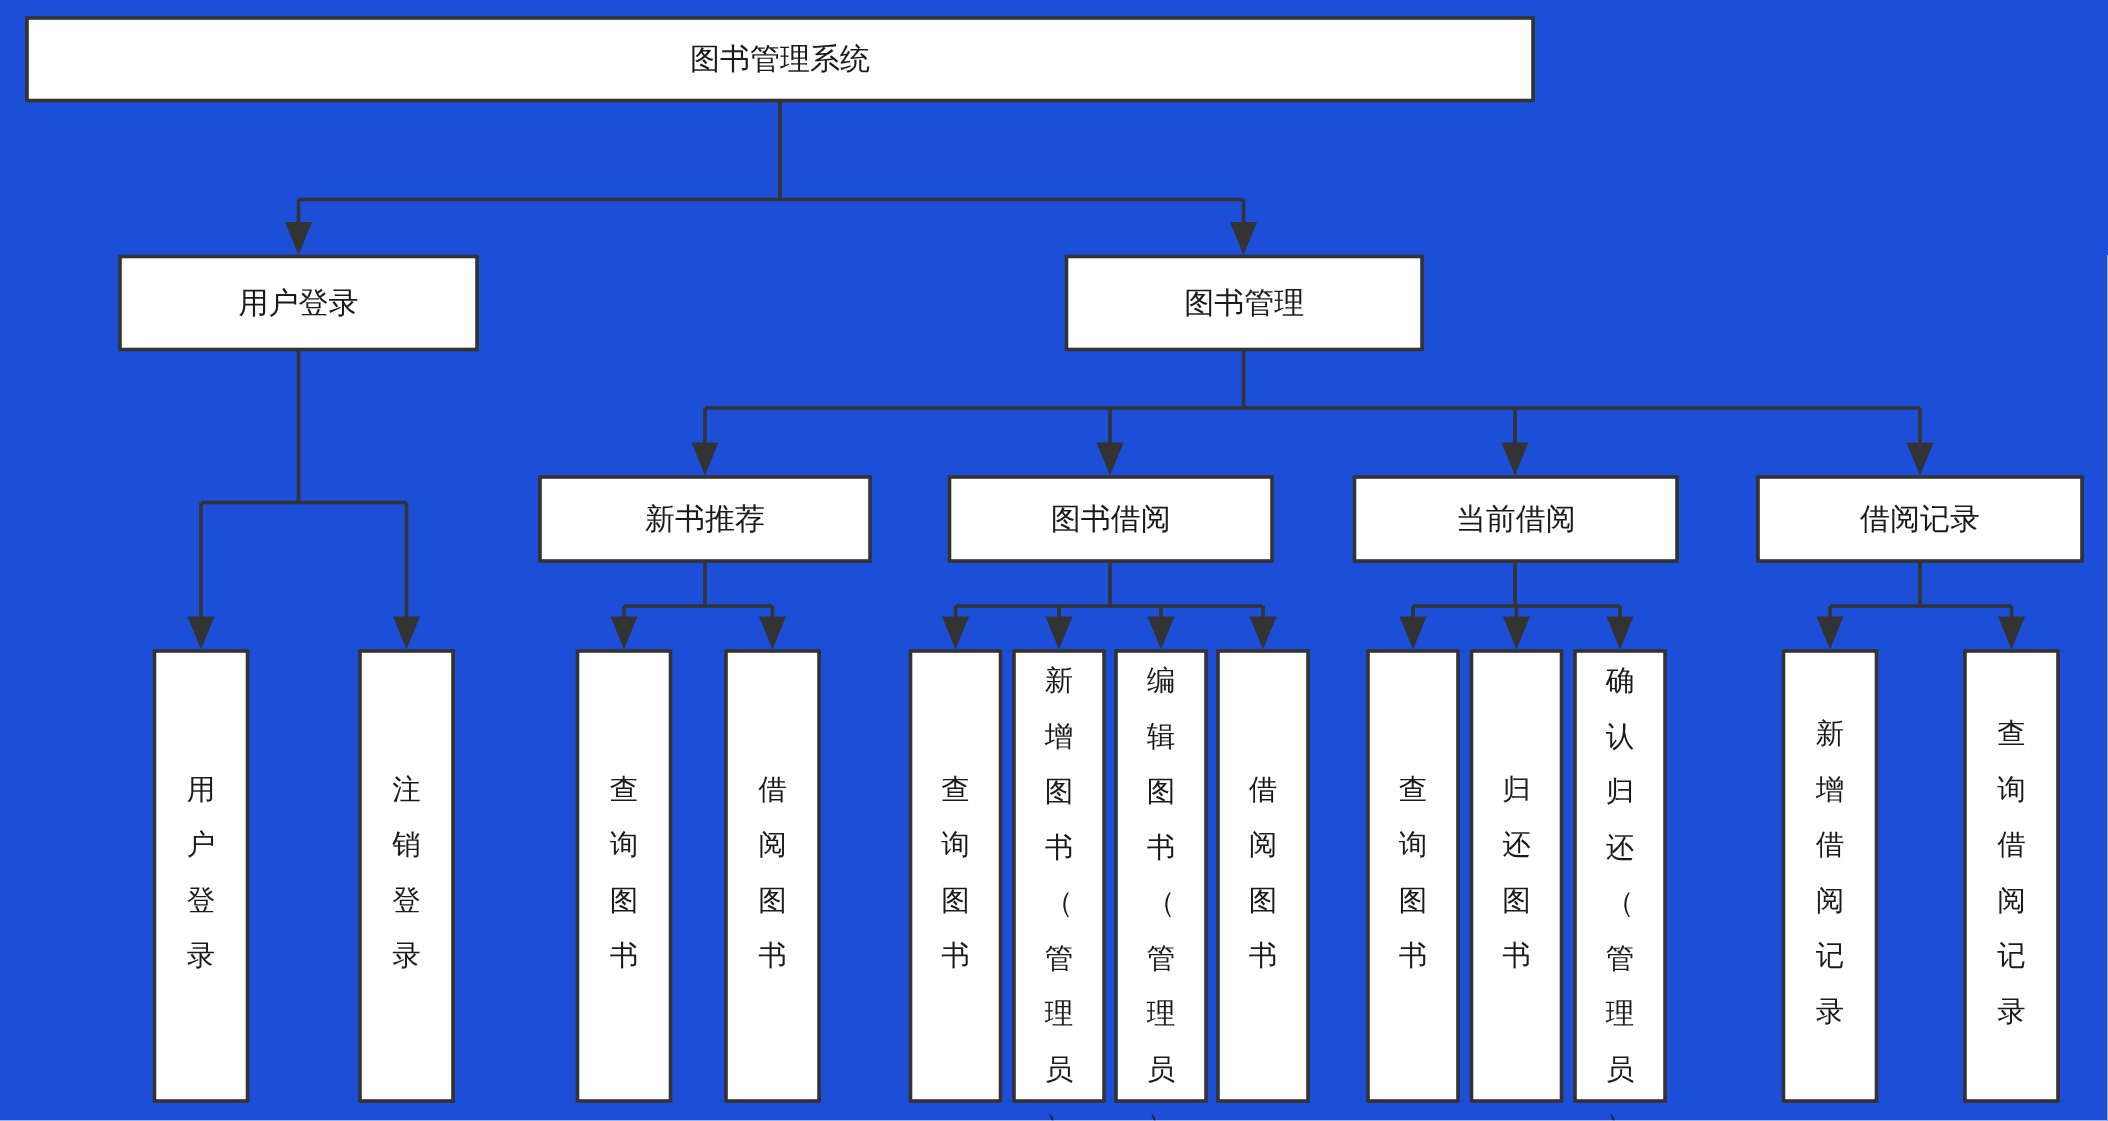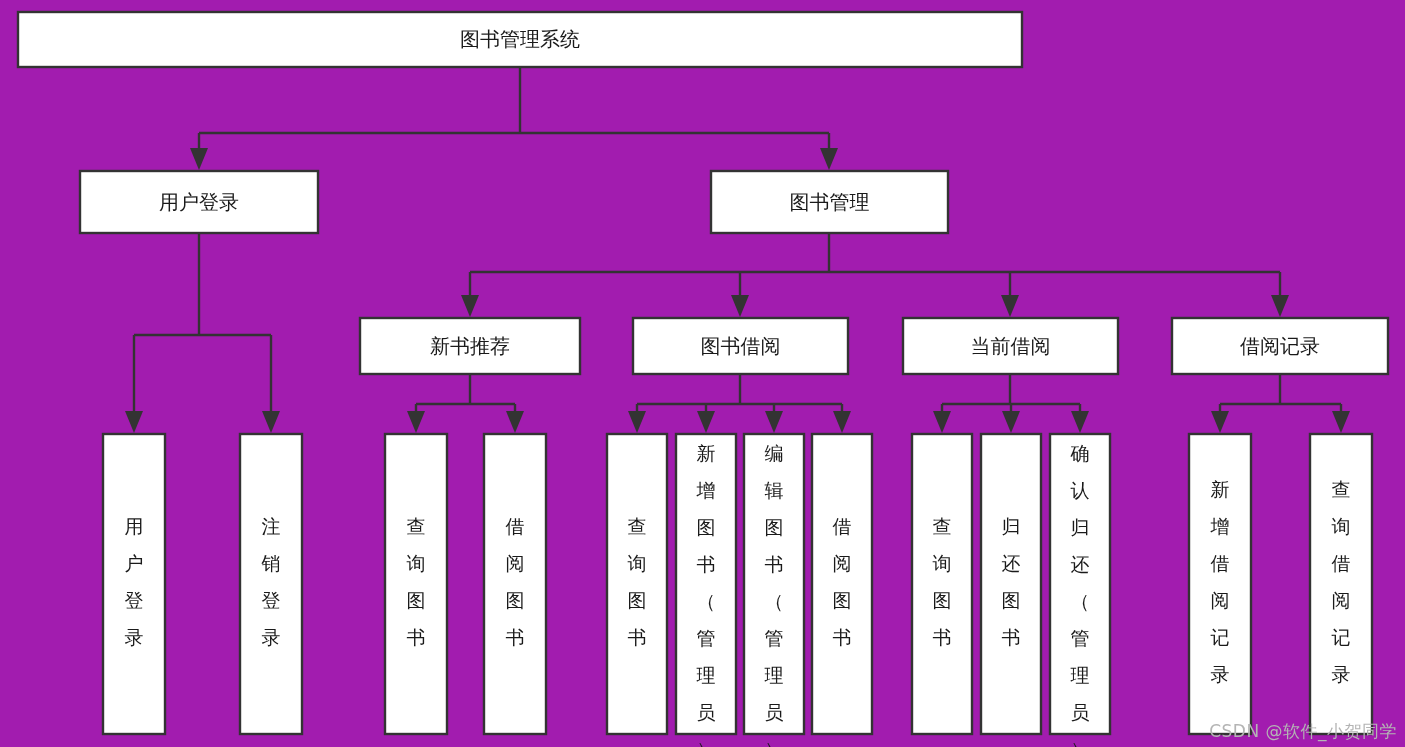--- a/index.html
+++ b/index.html
@@ -8,21 +8,21 @@
     padding: 0;
     background: #ffffff;
   }
   body {
     font-family: "DejaVu Sans", "Liberation Sans", sans-serif;
   }
   #diagram-root {
     position: relative;
     width: 1405px;
     height: 747px;
-    background: #a21caf;
+    background: #1d4ed8;
     overflow: hidden;
   }
   svg#tree-svg {
     position: absolute;
     left: 0;
     top: 0;
     width: 1405px;
     height: 747px;
   }
   .node-box {
@@ -201,15 +201,14 @@
           <rect x="1189" y="434" width="62" height="300" class="node-box"></rect>
           <text x="1220" class="node-label-vertical" text-anchor="middle"><tspan x="1220" y="495.5">新</tspan><tspan x="1220" y="532.5">增</tspan><tspan x="1220" y="569.5">借</tspan><tspan x="1220" y="606.5">阅</tspan><tspan x="1220" y="643.5">记</tspan><tspan x="1220" y="680.5">录</tspan></text>
         </g>
         <g>
           <rect x="1310" y="434" width="62" height="300" class="node-box"></rect>
           <text x="1341" class="node-label-vertical" text-anchor="middle"><tspan x="1341" y="495.5">查</tspan><tspan x="1341" y="532.5">询</tspan><tspan x="1341" y="569.5">借</tspan><tspan x="1341" y="606.5">阅</tspan><tspan x="1341" y="643.5">记</tspan><tspan x="1341" y="680.5">录</tspan></text>
         </g>
       </g>
   </svg>
 
-  <div class="watermark">CSDN @软件_小贺同学</div>
 
 </div>
 
 </body></html>

